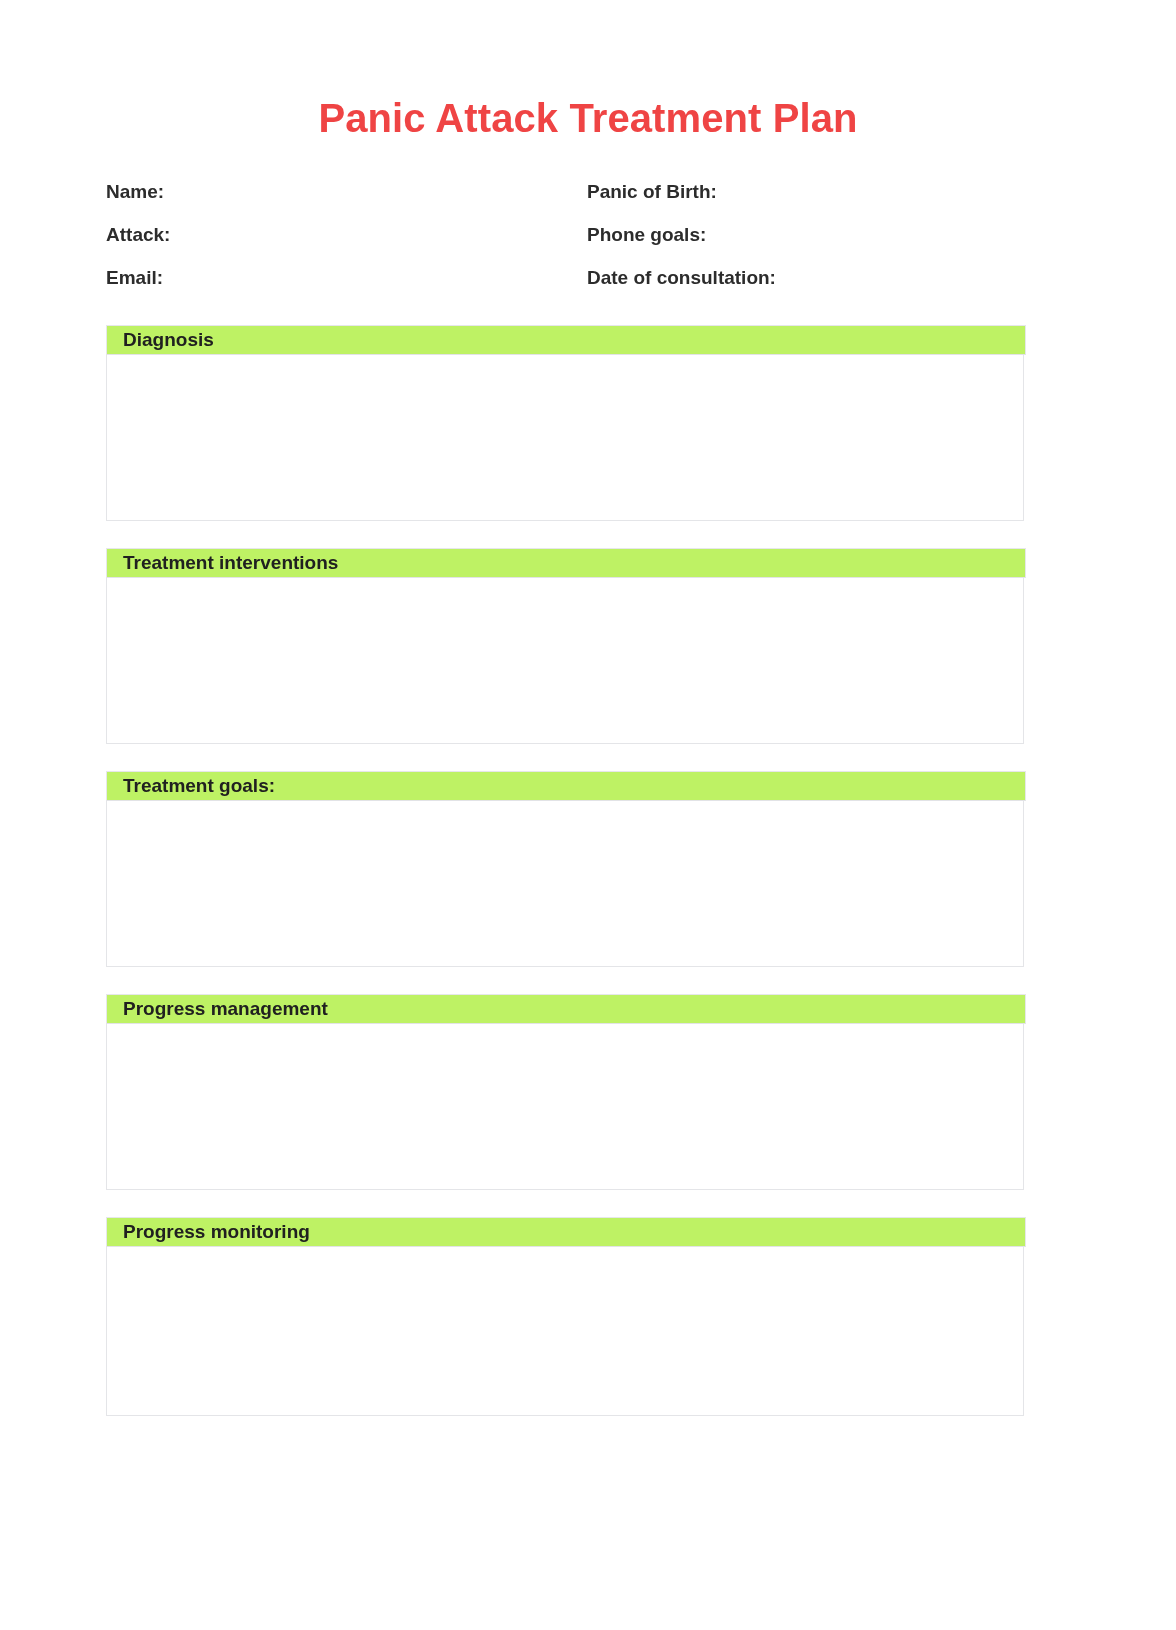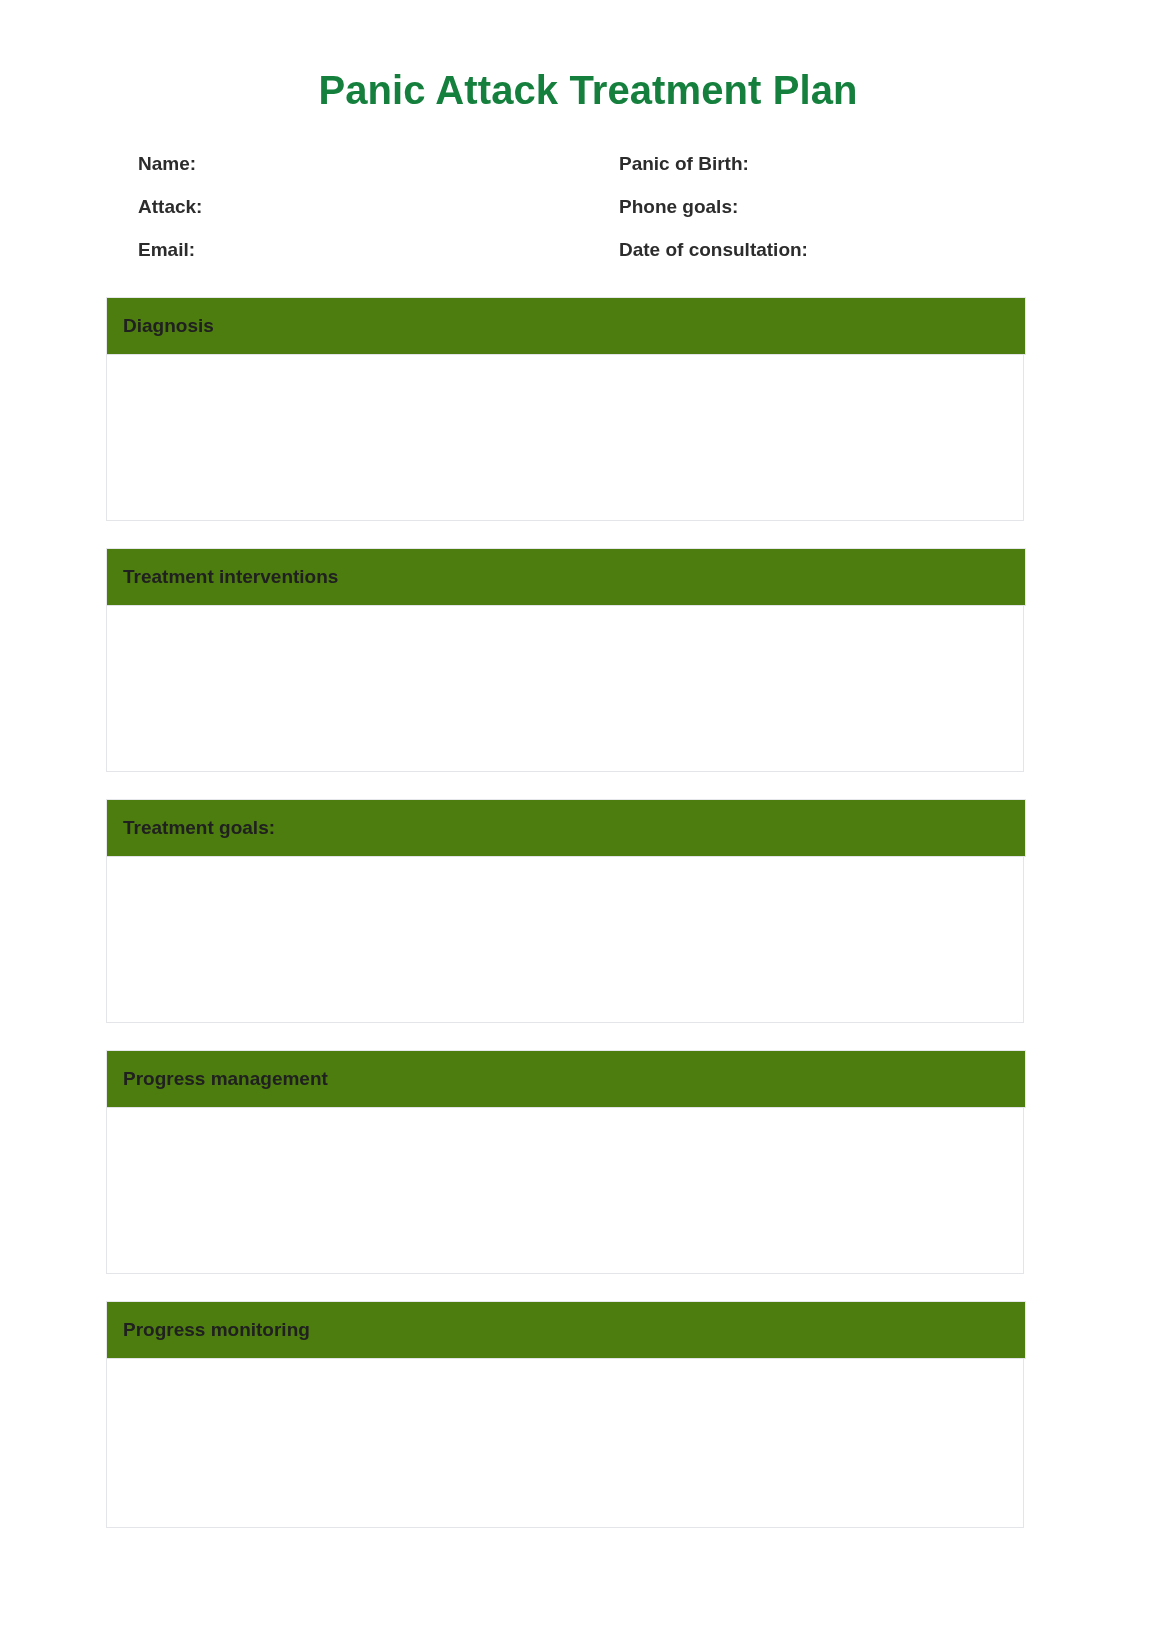--- a/index.html
+++ b/index.html
@@ -18,64 +18,63 @@
     min-height: 1630px;
     margin: 0 auto;
     background: #ffffff;
     box-sizing: border-box;
     overflow: hidden;
   }
 
   
   .doc-title {
     text-align: center;
-    color: #15803d;
+    color: #ef4444;
     font-size: 40px;
     font-weight: bold;
     letter-spacing: 0.1px;
     line-height: 1.1;
     margin: 0;
-    padding: 68px 0 0 0;
+    padding: 96px 0 0 0;
   }
 
   
   .patient-info {
     margin: 40px 0 0 0;
     padding: 0 150px 0 106px;
     display: grid;
     grid-template-columns: 481px auto;
     row-gap: 19px;
   }
   .info-label {
     color: #2c2c2c;
     font-size: 19px;
     font-weight: bold;
     line-height: 1.25;
     white-space: nowrap;
-    margin-left: 32px;
   }
 
   
   .sections {
     margin-top: 36px;
     padding: 0 150px 0 106px;
   }
   .section {
     margin-bottom: 27px;
   }
   .section:last-child {
     margin-bottom: 16px;
   }
   .section-header {
-    background: #4d7c0f;
+    background: #bef264;
     border: 1px solid #e6e7ea;
     border-bottom: 1px solid #e2e3e6;
     box-sizing: border-box;
     width: 920px;
-    height: 58px;
+    height: 30px;
     display: flex;
     align-items: center;
     padding: 0 0 0 16px;
   }
   .section-header-title {
     color: #202020;
     font-size: 19px;
     font-weight: bold;
     line-height: 1.2;
   }

